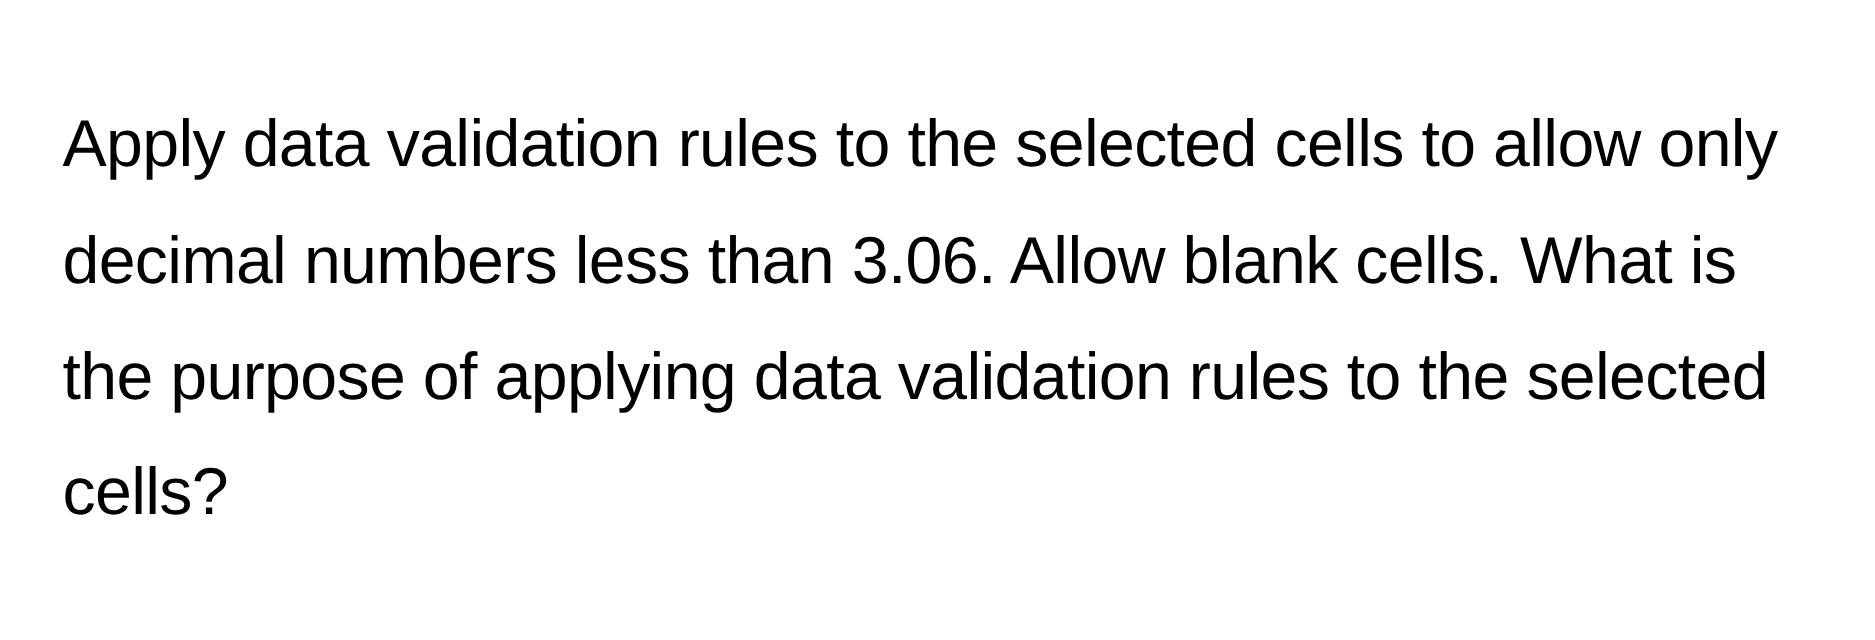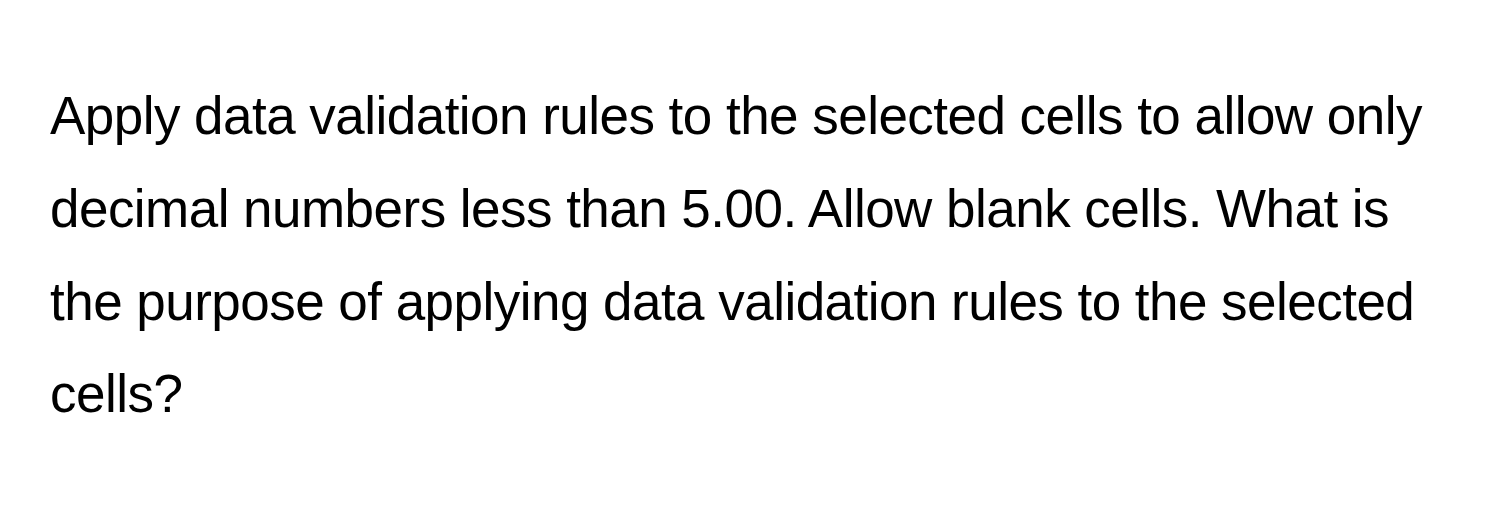--- a/index.html
+++ b/index.html
@@ -18,13 +18,13 @@
       font-size: 53px;
       line-height: 1.75;
       color: #000000;
       font-weight: 400;
       letter-spacing: -0.01em;
     }
   </style>
 </head>
 <body>
 
-<div class="content-text">Apply data validation rules to the selected cells to allow only decimal numbers less than 5.00. Allow blank cells. What is the purpose of applying data validation rules to the selected cells?</div>
+<div class="content-text">Apply data validation rules to the selected cells to allow only decimal numbers less than 3.06. Allow blank cells. What is the purpose of applying data validation rules to the selected cells?</div>
 
 </body></html>

